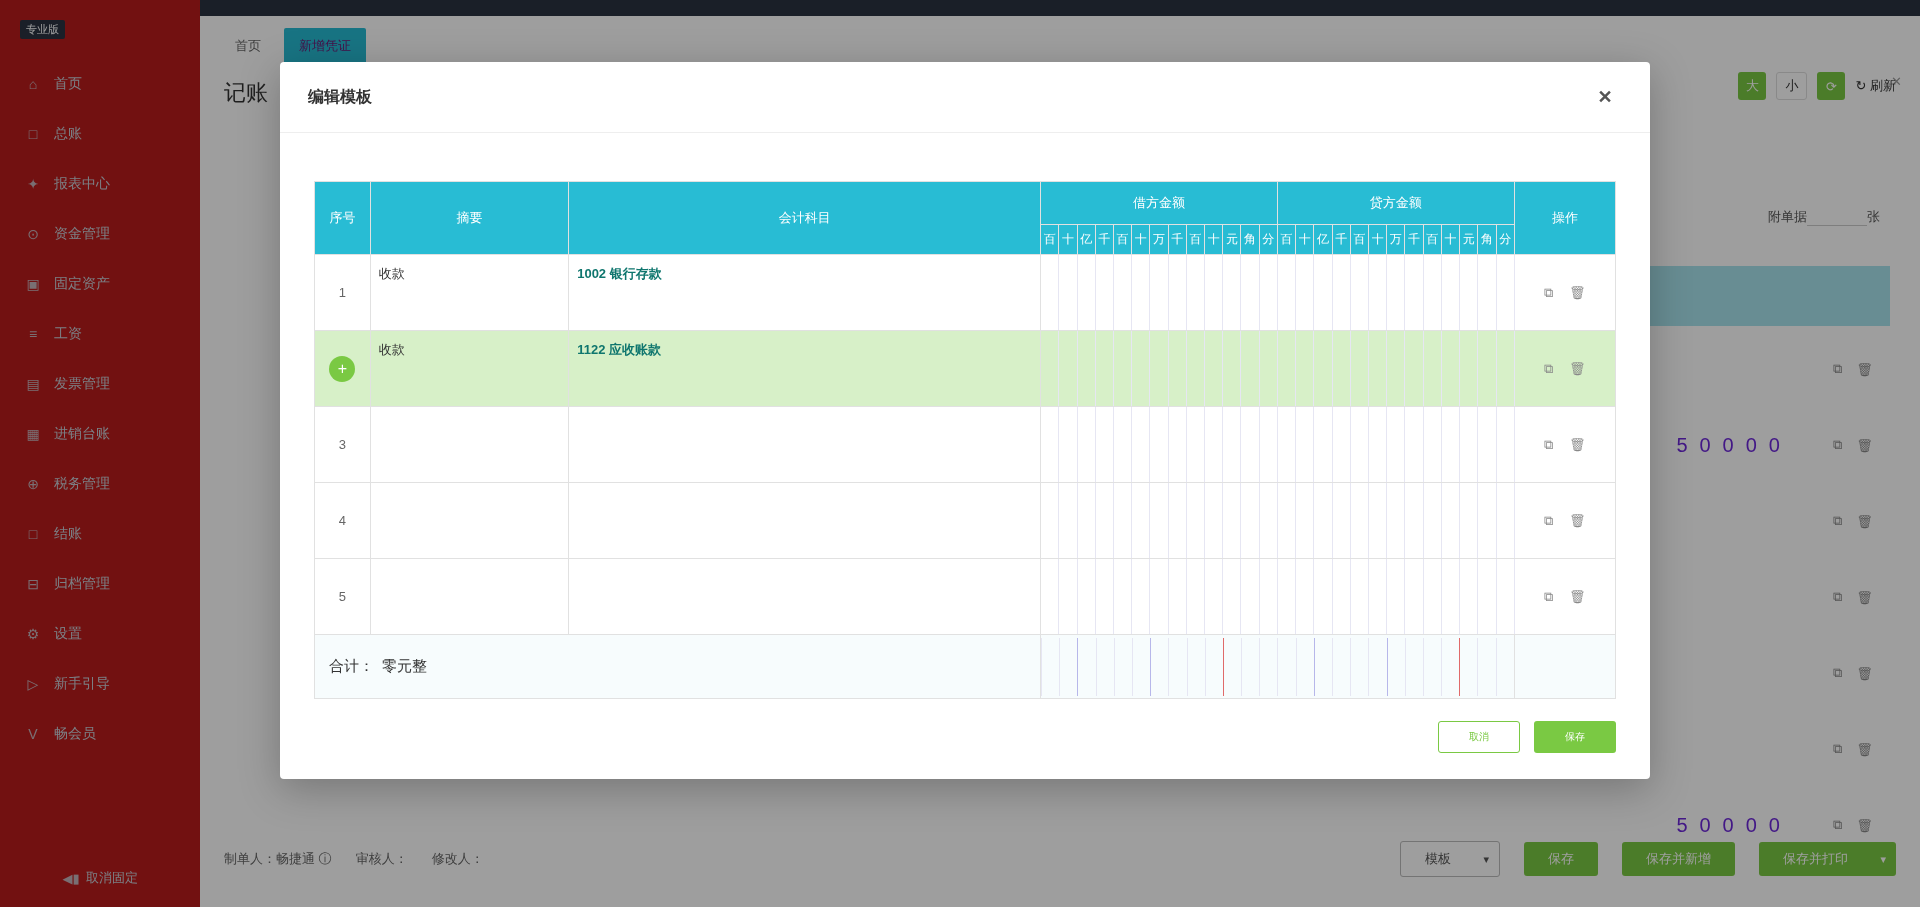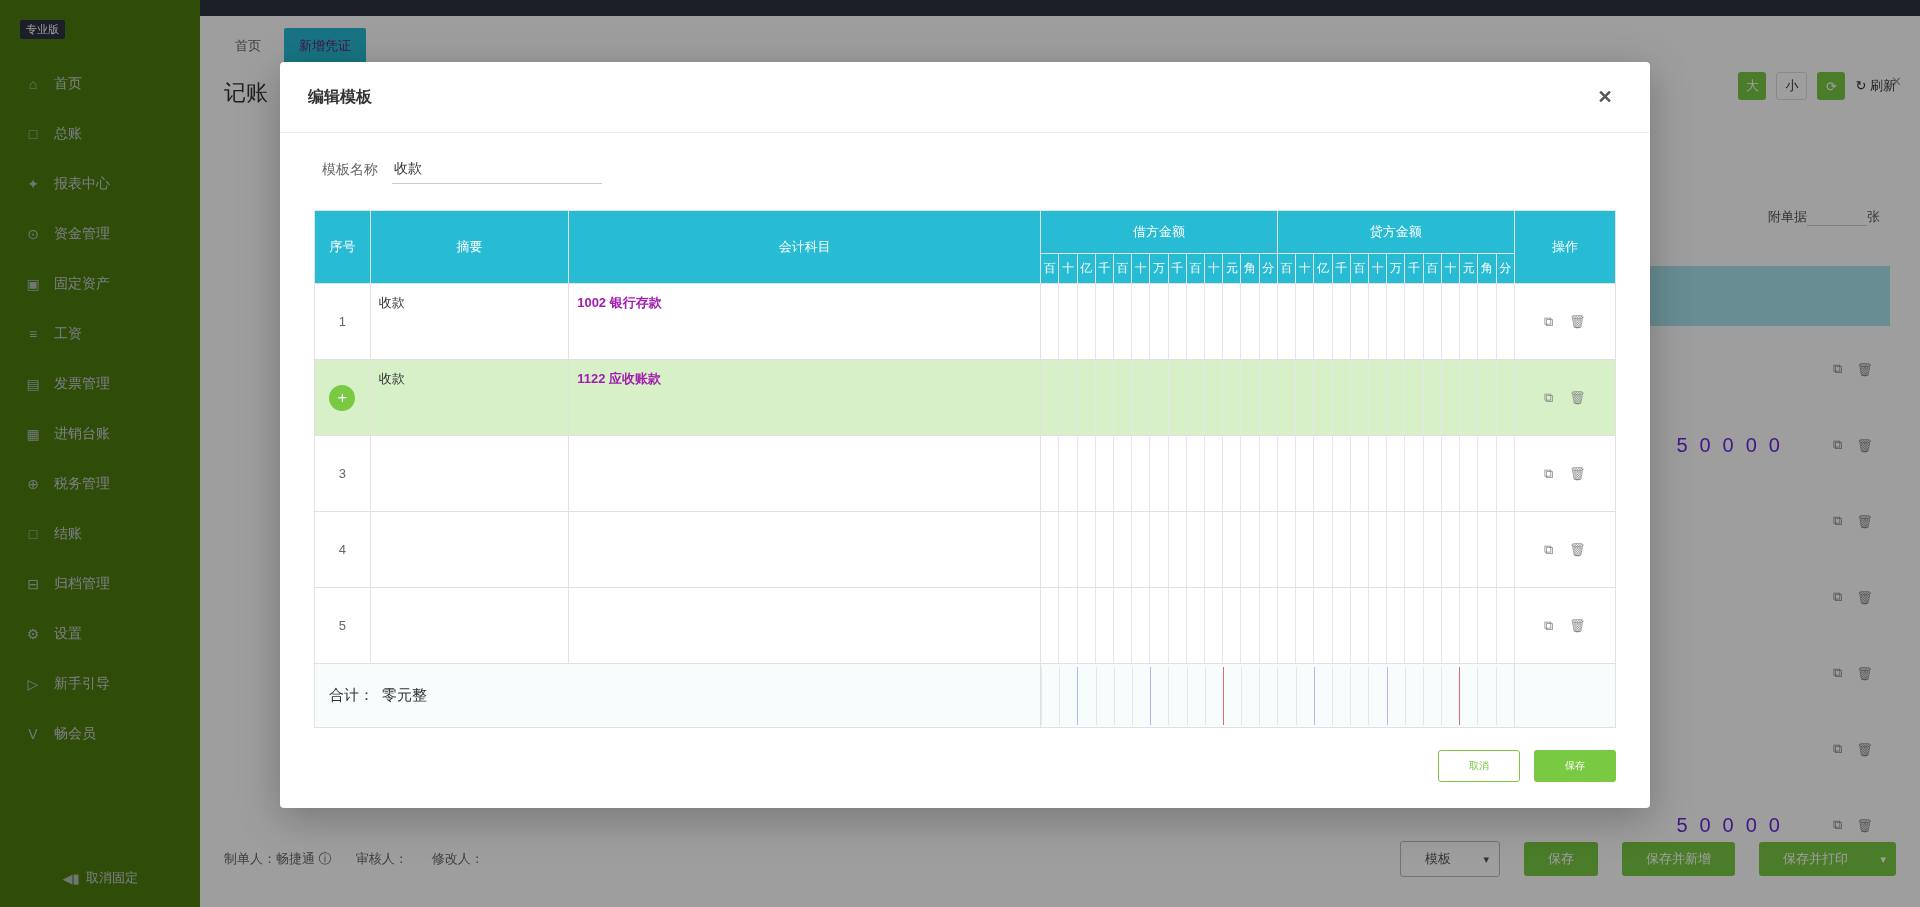--- a/index.html
+++ b/index.html
@@ -11,21 +11,21 @@
       width: 1920px;
       height: 907px;
       overflow: hidden;
       position: relative;
     }
     
     .sidebar {
       position: absolute;
       left: 0; top: 0;
       width: 200px; height: 907px;
-      background: #4d7c0f;
+      background: #b91c1c;
       color: #fff;
       padding-top: 20px;
     }
     .sidebar-logo {
       padding: 0 20px 20px;
       display: flex; align-items: center;
       gap: 8px;
     }
     .sidebar-logo .badge {
       font-size: 11px; background: #2a3342; padding: 2px 6px; border-radius: 2px;
@@ -136,21 +136,21 @@
     .hdr-sub th {
       background:#28bcd4; color:#fff; font-weight:400;
       padding:6px 0; text-align:center; font-size:12px;
       width:17px;
     }
     .amount-group { padding:0;}
     .row-data td { height:76px; vertical-align:top; padding:10px 8px; background:#fff; position:relative;}
     .row-data.active td { background:#d7f0c8;}
     .row-data td.seq { text-align:center; vertical-align:middle; color:#666; width:52px; position:relative;}
     .row-data td.summary { width:185px; color:#333;}
-    .row-data td.account { width:440px; color:#a21caf; font-weight:600;}
+    .row-data td.account { width:440px; color:#0f766e; font-weight:600;}
     .row-data td.amount-cell { width:17px; padding:0; position:relative;}
     .row-data td.ops { width:94px; text-align:center; vertical-align:middle;}
     .ops-inner { display:flex; justify-content:center; gap:16px; color:#888;}
     .ops-inner span { cursor:pointer;}
     
     .amount-cell { border-left:1px solid #e6e6f3 !important; border-right:1px solid #e6e6f3 !important;}
     .amount-cell.major { border-left:1px solid #b7b7ea !important;}
     .amount-cell.red { border-left:1px solid #e06a6a !important;}
     
     .add-row-btn {
@@ -335,24 +335,20 @@
 <div class="overlay"></div>
 
 <div class="modal">
   <div class="modal-header">
     <span>编辑模板</span>
     <span class="modal-close close-x"></span>
   </div>
   <div class="modal-divider"></div>
   <div class="modal-body">
     <div class="form-row">
-      <div class="form-field">
-        <span class="form-label">模板名称</span>
-        <input class="form-input" value="收款" style="">
-      </div>
     </div>
 
     <table class="tbl">
       <thead>
         <tr class="hdr-main">
           <th rowspan="2">序号</th>
           <th rowspan="2">摘要</th>
           <th rowspan="2">会计科目</th>
           <th colspan="13" class="amount-group">借方金额</th>
           <th colspan="13" class="amount-group">贷方金额</th>

